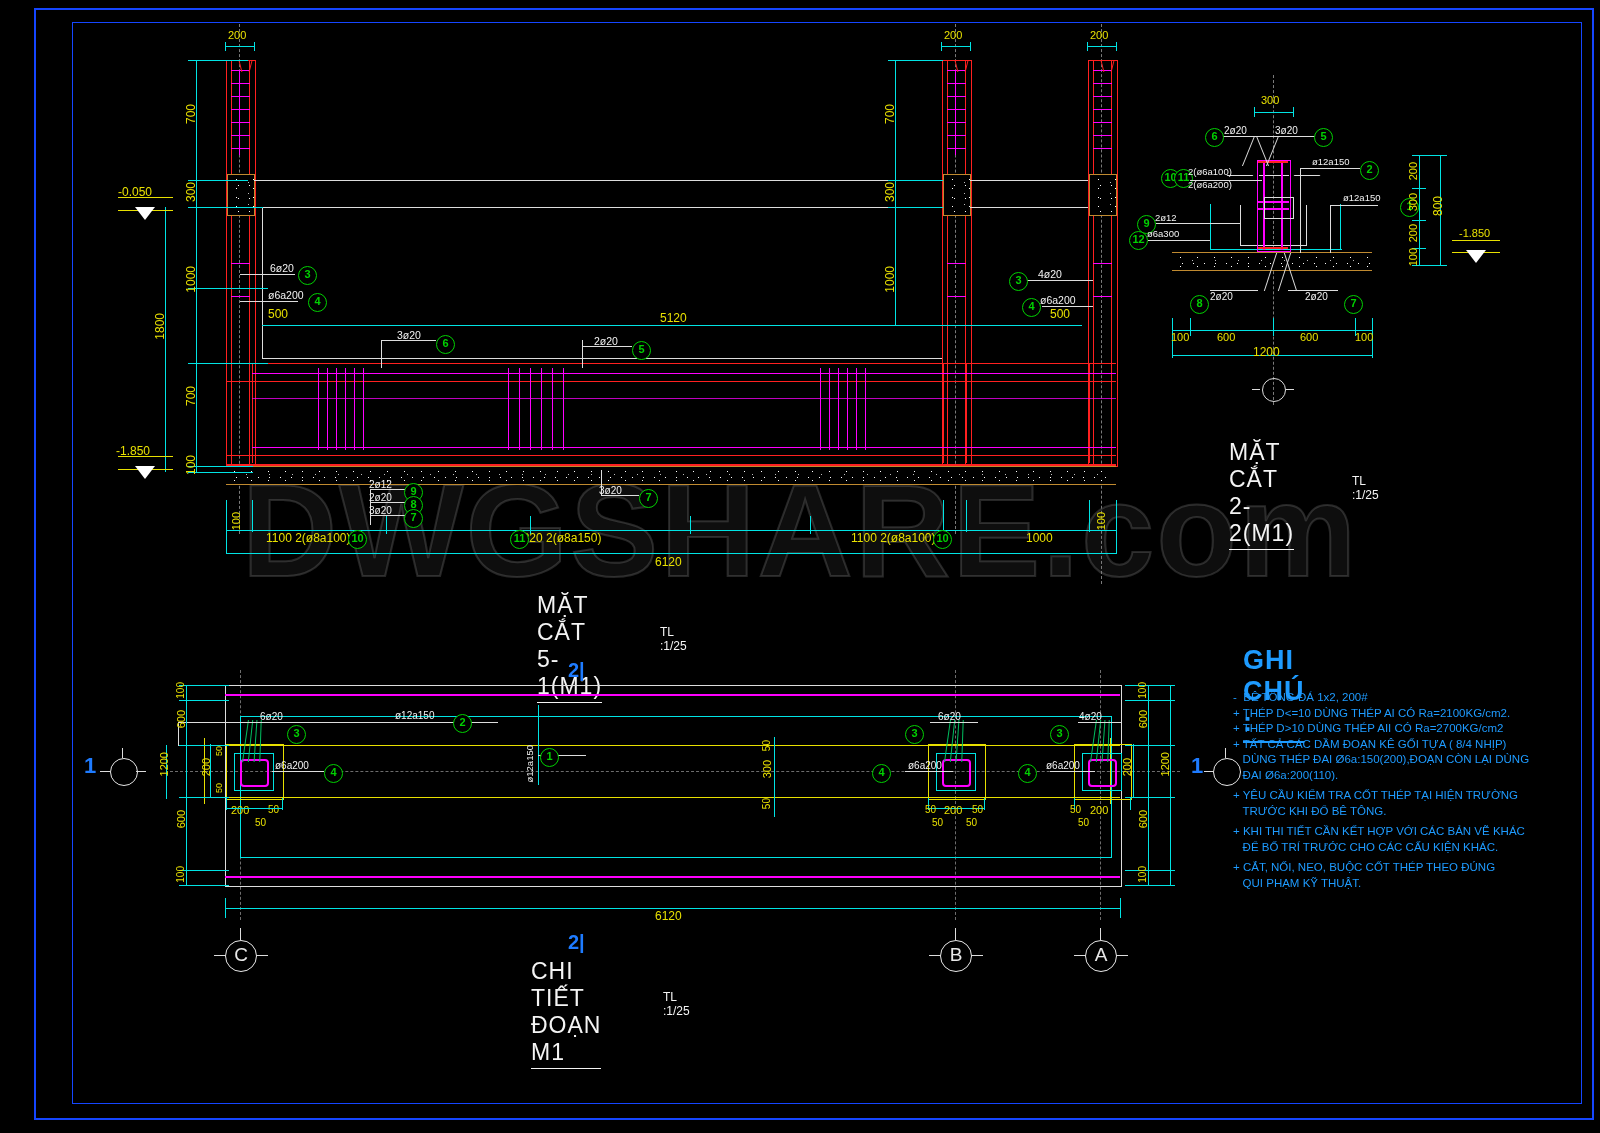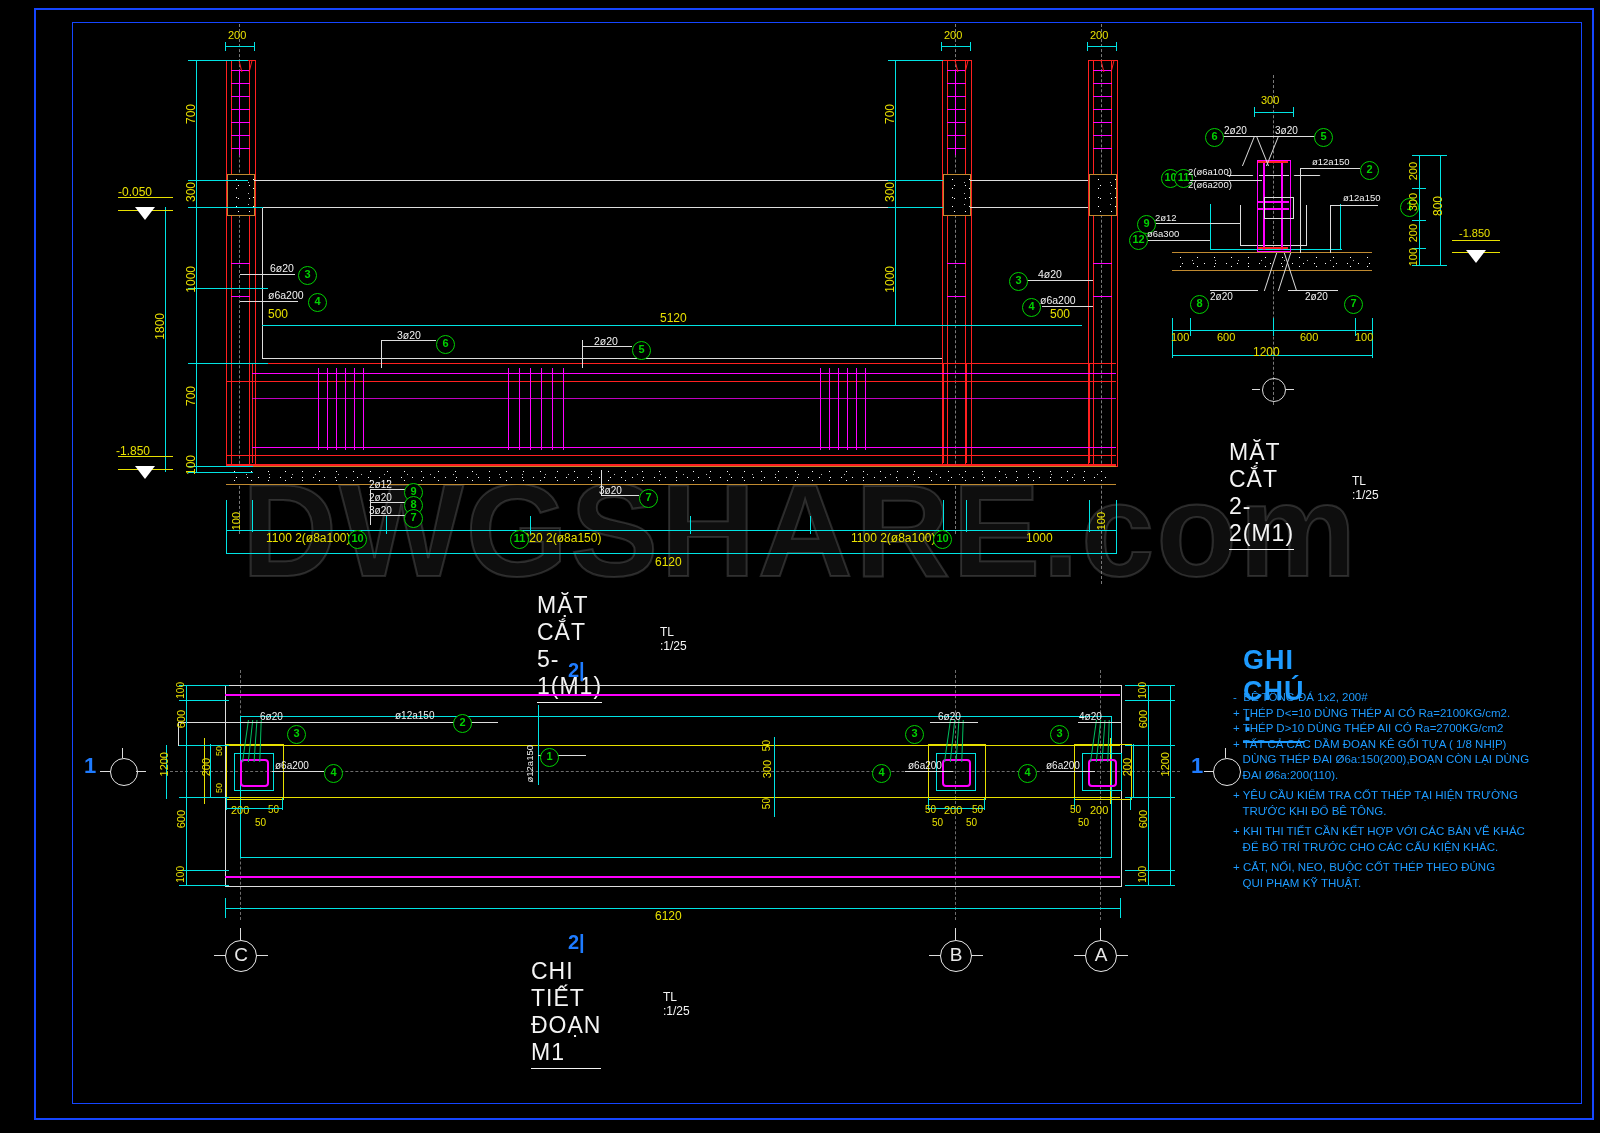--- a/index.html
+++ b/index.html
@@ -417,21 +417,21 @@
     <div class="title-main" style="left:1229px;top:439px;">MẶT CẮT 2-2(M1)</div>
     <div class="title-scale" style="left:1352px;top:474px;">TL :1/25</div>
   </div>
 
   <div class="abs">
     <div class="notes-title" style="left:1243px;top:645px;">GHI CHÚ :</div>
     <div class="abs" style="left:1233px;top:690px;width:350px;">
       <div class="note-line">-  BÊ TÔNG ĐÁ 1x2, 200#</div>
       <div class="note-line">+ THÉP D&lt;=10 DÙNG THÉP AI CÓ Ra=2100KG/cm2.</div>
       <div class="note-line">+ THÉP D&gt;10 DÙNG THÉP AII CÓ Ra=2700KG/cm2</div>
-      <div class="note-line">+ TẤT CẢ CÁC DẦM ĐOẠN KÊ GỐI TỰA ( 1/8 NHỊP)</div>
+      <div class="note-line">+ TẤT CẢ CÁC DẦM ĐOẠN KÊ GỐI TỰA ( 8/4 NHỊP)</div>
       <div class="note-line">   DÙNG THÉP ĐAI Ø6a:150(200),ĐOẠN CÒN LẠI DÙNG</div>
       <div class="note-line">   ĐAI Ø6a:200(110).</div>
       <div class="note-line" style="margin-top:5px;">+ YÊU CẦU KIỂM TRA CỐT THÉP TẠI HIỆN TRƯỜNG</div>
       <div class="note-line">   TRƯỚC KHI ĐỔ BÊ TÔNG.</div>
       <div class="note-line" style="margin-top:5px;">+ KHI THI TIẾT CẦN KẾT HỢP VỚI CÁC BẢN VẼ KHÁC</div>
       <div class="note-line">   ĐỂ BỐ TRÍ TRƯỚC CHO CÁC CẤU KIỆN KHÁC.</div>
       <div class="note-line" style="margin-top:5px;">+ CẮT, NỐI, NEO, BUỘC CỐT THÉP THEO ĐÚNG</div>
       <div class="note-line">   QUI PHẠM KỸ THUẬT.</div>
     </div>
   </div>

